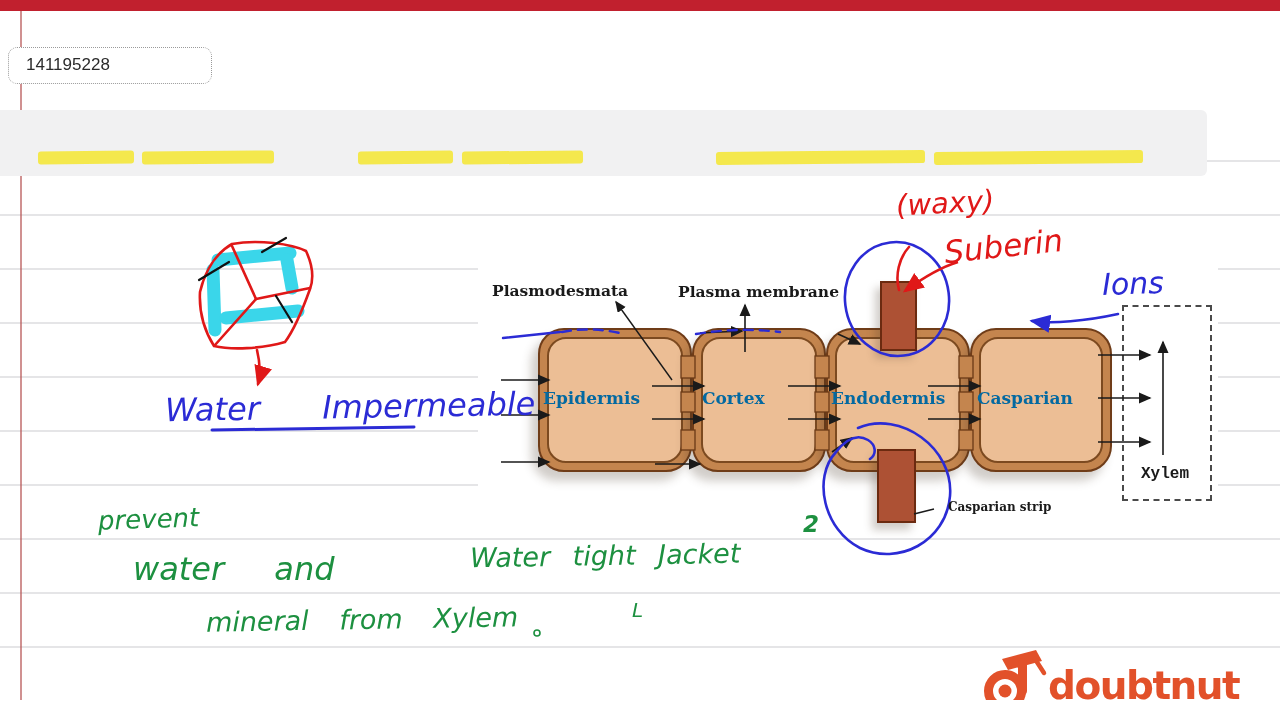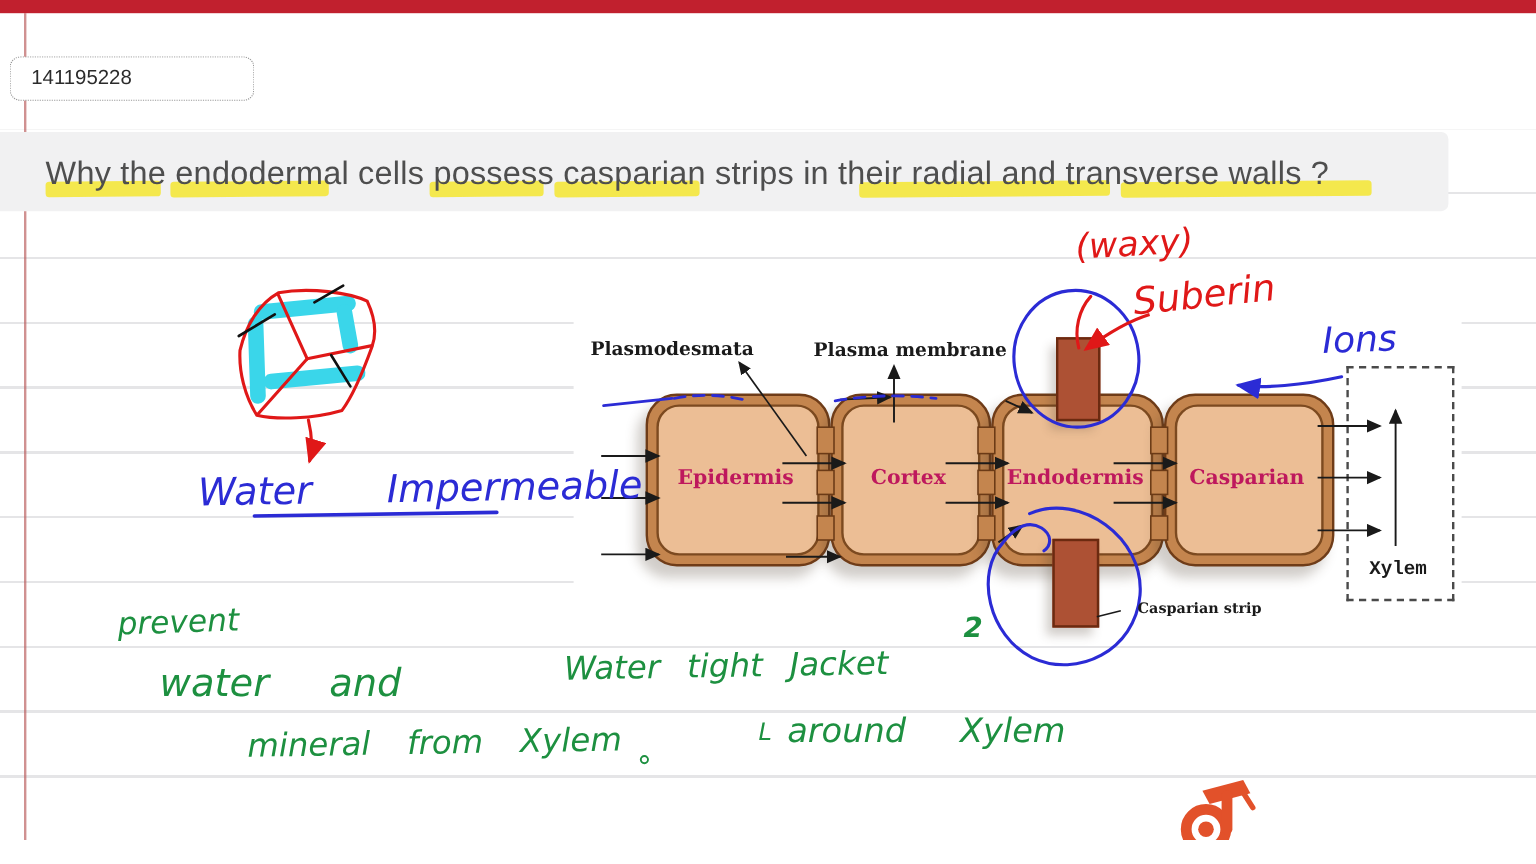--- a/index.html
+++ b/index.html
@@ -18,22 +18,22 @@
   
   .qbar{left:0;top:110px;width:1207px;height:66px;background:#f1f1f2;border-radius:0 6px 6px 0;}
   .hl{top:151px;height:13px;background:#f4e73b;opacity:.9;border-radius:3px;transform:rotate(-.5deg);}
   .qtext{left:38px;top:129px;font-size:27px;color:#4e4e4e;letter-spacing:.2px;}
   
   .panel{left:478px;top:268px;width:740px;height:270px;background:#fff;}
   .cell{top:328px;height:140px;background:#c4854e;border:2px solid #6f3c18;border-radius:26px;
         box-shadow:-7px 9px 10px rgba(70,55,40,.25);}
   .cell-in{position:absolute;left:7px;top:7px;right:7px;bottom:7px;background:#ecbe95;
            border:2px solid #7c4a20;border-radius:19px;}
-  .cell-label{font-family:"DejaVu Serif",serif;font-weight:700;font-size:17px;color:#be185d;
-              text-align:center;}
+  .cell-label{font-family:"DejaVu Serif",serif;font-weight:700;font-size:17px;color:#0369a1;
+              text-align:left;}
   .strip{background:#ad5134;border:2px solid #6b2a10;box-shadow:-5px 7px 8px rgba(70,55,40,.25);}
   .xylbox{left:1122px;top:305px;width:86px;height:192px;background:#fff;border:2px dashed #4a4a4a;}
   .dlabel{font-family:"DejaVu Serif",serif;font-weight:700;font-size:15.5px;color:#1a1a1a;text-align:center;}
   
   .hw{font-family:"DejaVu Sans",sans-serif;font-style:italic;white-space:nowrap;}
   .pen-red{color:#e01818;}
   .pen-blue{color:#2b2bd5;}
   .pen-green{color:#1d9040;}
   svg.overlay{left:0;top:0;width:1280px;height:720px;pointer-events:none;}
   
@@ -51,21 +51,20 @@
   <div class="abs idbox"></div>
   <div class="abs idtext">141195228</div>
 
   <div class="abs qbar"></div>
   <div class="abs hl" style="left:38px;width:96px;"></div>
   <div class="abs hl" style="left:142px;width:132px;"></div>
   <div class="abs hl" style="left:358px;width:95px;"></div>
   <div class="abs hl" style="left:462px;width:121px;"></div>
   <div class="abs hl" style="left:716px;width:209px;"></div>
   <div class="abs hl" style="left:934px;width:209px;"></div>
-  <div class="abs qtext">Why the endodermal cells possess casparian strips in their radial and transverse walls ?</div>
 
   <div class="abs panel"></div>
 
   <div class="abs cell" style="left:538px;width:150px;">
     <div class="cell-in"></div>
   </div>
   <div class="abs cell" style="left:692px;width:130px;">
     <div class="cell-in"></div>
   </div>
   <div class="abs cell" style="left:826px;width:140px;">
@@ -178,28 +177,28 @@
   <div class="abs hw pen-blue" style="left:165px;top:388px;font-size:32px;transform:rotate(-1deg);">
     <span>Water</span>
     <span style="display:inline-block;width:42px;"></span>
     <span>Impermeable</span>
   </div>
   <div class="abs hw pen-green" style="left:98px;top:504px;font-size:26px;transform:rotate(-2deg);">prevent</div>
   <div class="abs hw pen-green" style="left:133px;top:550px;font-size:32px;word-spacing:40px;">water and</div>
   <div class="abs hw pen-green" style="left:206px;top:604px;font-size:27px;word-spacing:22px;transform:rotate(-1deg);">mineral from Xylem</div>
   <div class="abs hw pen-green" style="left:470px;top:540px;font-size:27px;word-spacing:14px;transform:rotate(-1deg);">Water tight Jacket</div>
   <div class="abs hw pen-green" style="left:632px;top:598px;font-size:20px;">L</div>
-  <div class="abs hw pen-green" style="left:656px;top:592px;font-size:28px;word-spacing:36px;">around Xylem</div>
   <div class="abs hw pen-green" style="left:803px;top:511px;font-size:23px;font-weight:700;">2</div>
 
   <div class="abs" style="left:978px;top:646px;width:256px;height:72px;">
     <svg width="74" height="74" viewBox="0 0 74 74">
       <polygon points="24,13 58,4 64,15 30,24" fill="#e2512a"></polygon>
       <path d="M57,13 L66,27" stroke="#e2512a" stroke-width="4.5" stroke-linecap="round" fill="none"></path>
       <circle cx="27" cy="45" r="16.5" stroke="#e2512a" stroke-width="9" fill="none"></circle>
       <path d="M44.5,45 L44.5,17" stroke="#e2512a" stroke-width="9" stroke-linecap="round" fill="none"></path>
       <circle cx="27" cy="45" r="6.5" fill="#e2512a"></circle>
     </svg>
   </div>
+  <div class="abs wordmark">doubtnut</div>
 
   <div class="abs redbar" style="top:0;height:11px;"></div>
   <div class="abs redbar" style="top:712px;height:8px;"></div>
 </div>
 
 </body></html>

